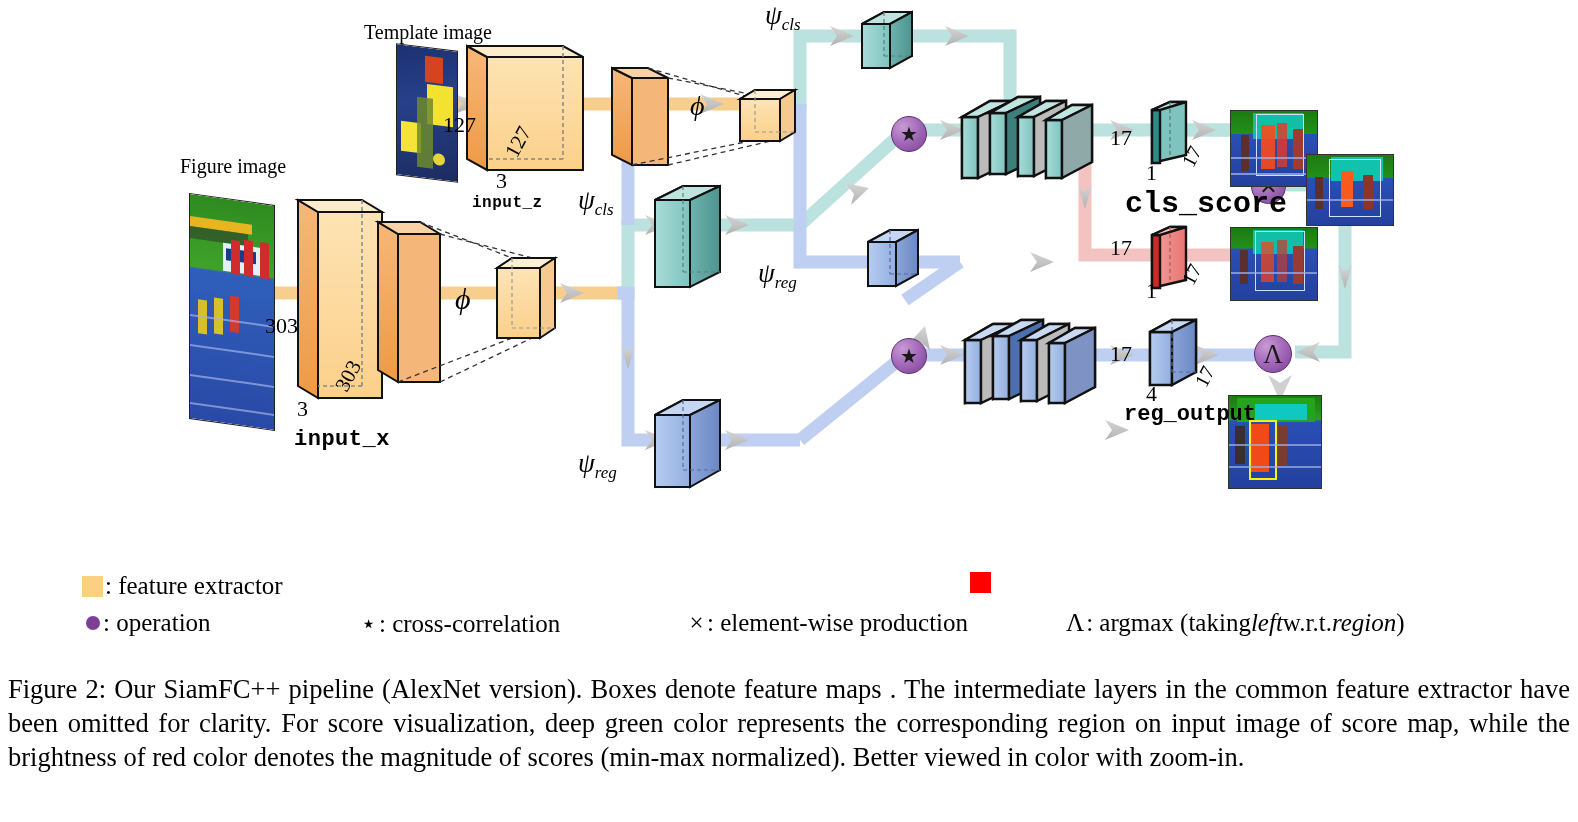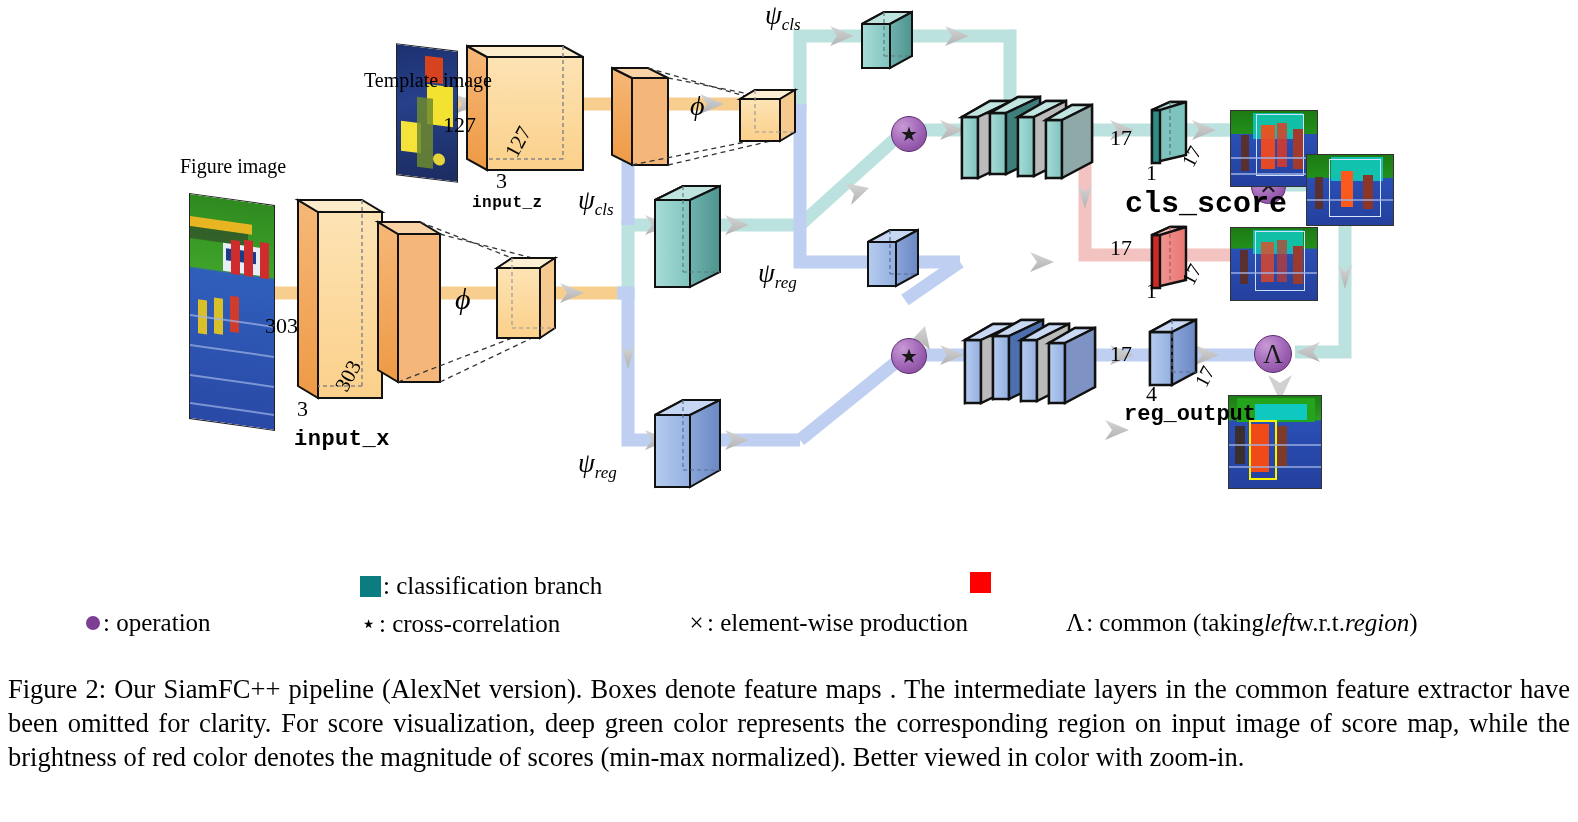--- a/index.html
+++ b/index.html
@@ -432,21 +432,21 @@
   <div style="position:absolute;left:8px;top:2px;width:78px;height:24px;background:#23a41c;"></div>
   <div style="position:absolute;left:26px;top:8px;width:52px;height:16px;background:#0fc9c0;"></div>
   <div style="position:absolute;left:22px;top:28px;width:18px;height:48px;background:#f04a18;"></div>
   <div style="position:absolute;left:6px;top:30px;width:10px;height:38px;background:#3a2e2e;"></div>
   <div style="position:absolute;left:46px;top:30px;width:12px;height:40px;background:#7d3b2c;"></div>
   <div style="position:absolute;left:20px;top:24px;width:24px;height:56px;border:2.5px solid #f8f400;"></div>
   <div style="position:absolute;left:0;top:48px;width:100%;height:1.5px;background:#9fb3e6;opacity:.7;"></div>
   <div style="position:absolute;left:0;top:70px;width:100%;height:1.5px;background:#9fb3e6;opacity:.7;"></div>
 </div>
 
-<div class="lbl" style="left:364px;top:21px;font-size:20px;margin-top:48px;">Template image</div>
+<div class="lbl" style="left:364px;top:21px;font-size:20px;">Template image</div>
 <div class="lbl" style="left:180px;top:155px;font-size:20px;">Figure image</div>
 
 <div class="lbl" style="left:443px;top:112px;font-size:22px;">127</div>
 <div class="lbl" style="left:500px;top:150px;font-size:21px;transform:rotate(-62deg);transform-origin:left top;">127</div>
 <div class="lbl" style="left:496px;top:168px;font-size:22px;">3</div>
 <div class="lbl lbl-mono" style="left:472px;top:194px;font-size:16px;letter-spacing:.5px;">input_z</div>
 
 <div class="lbl" style="left:265px;top:313px;font-size:22px;">303</div>
 <div class="lbl" style="left:330px;top:384px;font-size:21px;transform:rotate(-62deg);transform-origin:left top;">303</div>
 <div class="lbl" style="left:297px;top:396px;font-size:22px;">3</div>
@@ -479,43 +479,43 @@
 
 <div class="lbl" style="left:1110px;top:341px;font-size:22px;">17</div>
 <div class="lbl" style="left:1190px;top:380px;font-size:20px;transform:rotate(-62deg);transform-origin:left top;">17</div>
 <div class="lbl" style="left:1146px;top:381px;font-size:22px;">4</div>
 <div class="lbl lbl-mono" style="left:1124px;top:402px;font-size:22px;">reg_output</div>
 
 </div>
 
 <div id="legend">
 
-  <div class="lg-item" style="left:360px;top:0;">
-    <span class="sw" style="background:#0B7C80;"></span>
-    <span>: classification branch</span>
+  <div class="lg-item" style="left:82px;top:0;">
+    <span class="sw" style="background:#FBD080;"></span>
+    <span>: feature extractor</span>
   </div>
   <div class="lg-item" style="left:970px;top:0;">
     <span class="sw" style="background:#FF0000;"></span>
   </div>
 
   <div class="lg-item" style="left:82px;top:37px;">
     <span class="sw-dot" style="background:#7C3F93;"></span>
     <span>: operation</span>
   </div>
   <div class="lg-item" style="left:360px;top:37px;">
     <span class="sym">⋆</span>
     <span>: cross-correlation</span>
   </div>
   <div class="lg-item" style="left:688px;top:37px;">
     <span class="sym">×</span>
     <span>: element-wise production</span>
   </div>
   <div class="lg-item" style="left:1066px;top:37px;">
     <span class="sym">Λ</span>
-    <span>: common (taking </span>
+    <span>: argmax (taking </span>
     <em>left</em>
     <span> w.r.t. </span>
     <em>region</em>
     <span>)</span>
   </div>
 </div>
 
 <div id="caption">Figure 2: Our SiamFC++ pipeline (AlexNet version). Boxes denote feature maps . The intermediate layers in the common feature extractor have been omitted for clarity. For score visualization, deep green color represents the corresponding region on input image of score map, while the brightness of red color denotes the magnitude of scores (min-max normalized). Better viewed in color with zoom-in.</div>
 
 </body></html>

